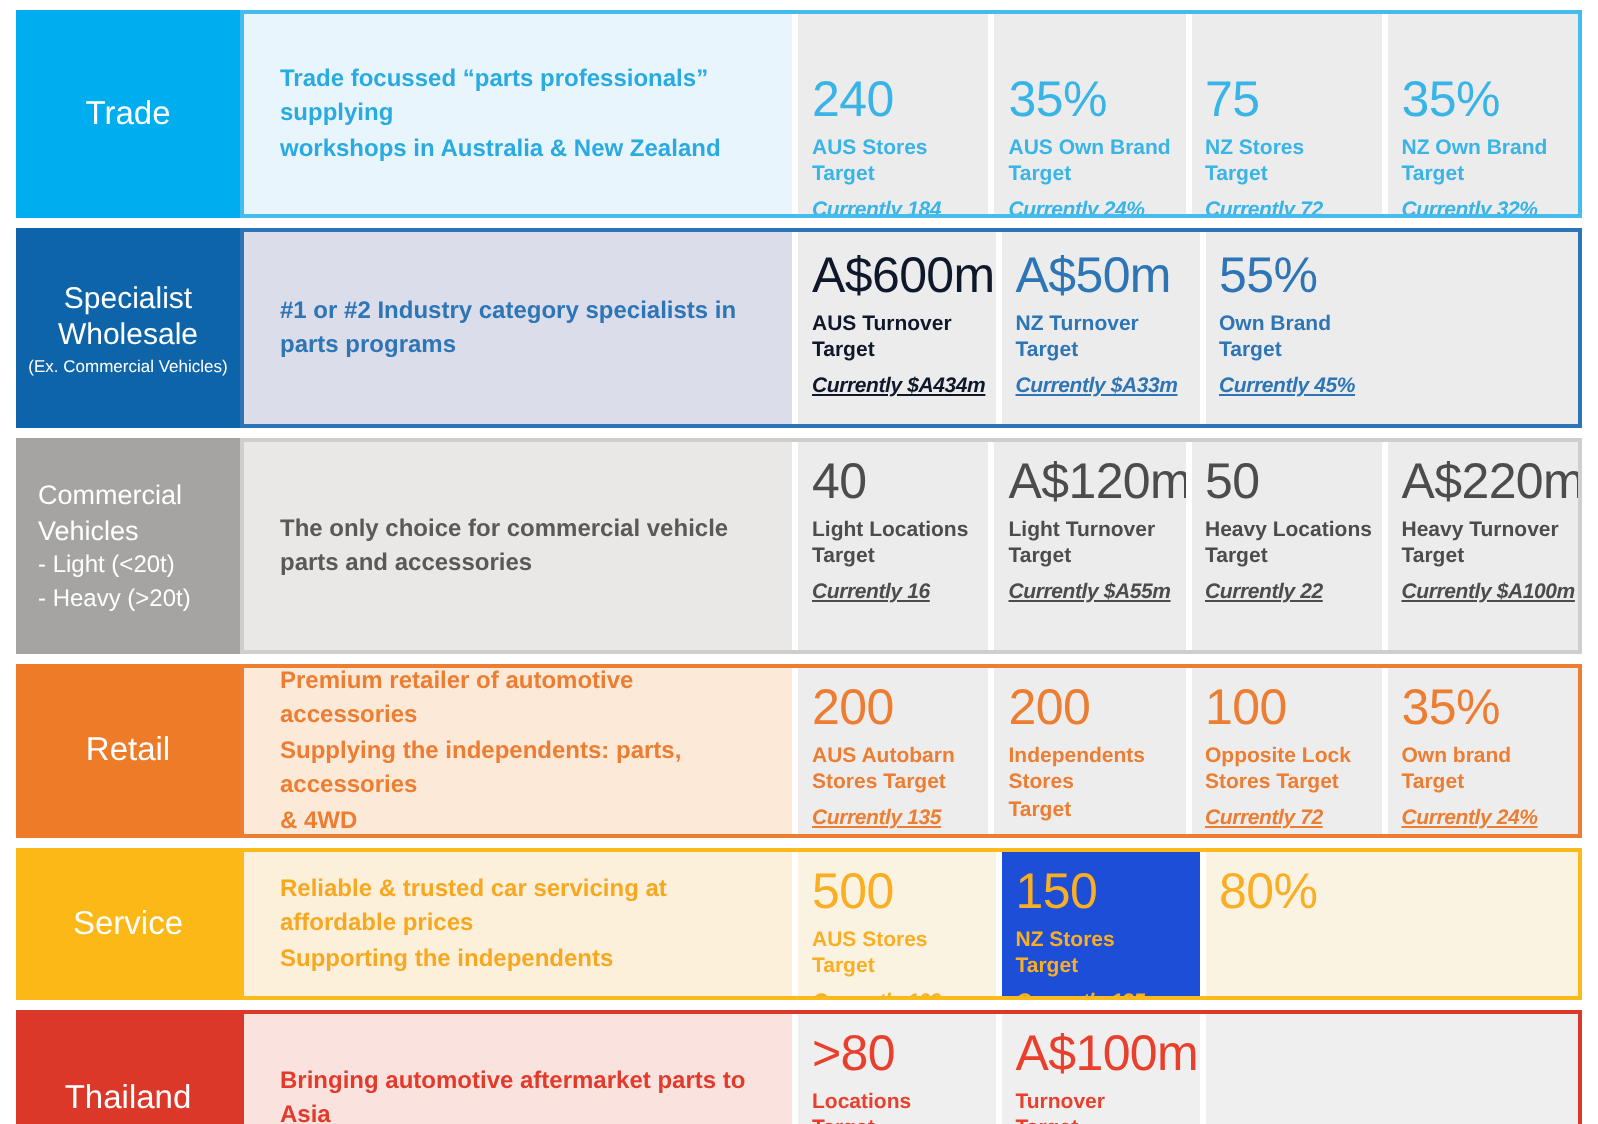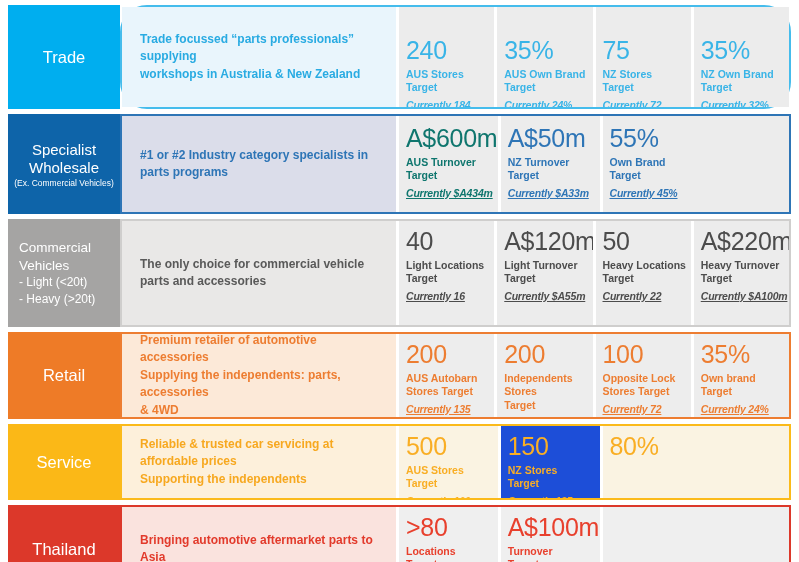--- a/index.html
+++ b/index.html
@@ -60,21 +60,21 @@
   .note { margin-top: 2px; }
 </style>
 </head>
 <body>
 
 <main>
     <div class="row row--trade">
       <div class="label-block" style="background: rgb(0, 174, 239);">
         <div class="label-main">Trade</div>
       </div>
-      <div class="row-box" style="border-color: rgb(69, 188, 236); border-radius: 27px;">
+      <div class="row-box" style="border-color: rgb(69, 188, 236);">
         <div class="desc-cell" style="background: rgb(233, 245, 252); color: rgb(41, 171, 226);">Trade focussed “parts professionals” supplying
 workshops in Australia &amp; New Zealand</div>
         <div class="cards">
           <div class="card" style="background: rgb(236, 236, 236); color: rgb(57, 180, 231);">
             <div class="value">240</div>
             <div class="clabel">AUS Stores
 Target</div>
             <div class="currently">Currently 184</div>
           </div>
           <div class="card" style="background: rgb(236, 236, 236); color: rgb(57, 180, 231);">
@@ -100,21 +100,21 @@
     </div>
     <div class="row row--specialist-wholesale">
       <div class="label-block" style="background: rgb(14, 100, 169);">
         <div class="label-main">Specialist Wholesale</div>
         <div class="label-sub">(Ex. Commercial Vehicles)</div>
       </div>
       <div class="row-box" style="border-color: rgb(46, 117, 182);">
         <div class="desc-cell" style="background: rgb(219, 221, 234); color: rgb(46, 117, 182);">#1 or #2 Industry category specialists in
 parts programs</div>
         <div class="cards">
-          <div class="card" style="background: rgb(236, 236, 236); color: #0f766e;">
+          <div class="card" style="background: rgb(236, 236, 236); color: #0f172a;">
             <div class="value">A$600m</div>
             <div class="clabel">AUS Turnover
 Target</div>
             <div class="currently">Currently $A434m</div>
           </div>
           <div class="card" style="background: rgb(236, 236, 236); color: rgb(46, 117, 182);">
             <div class="value">A$50m</div>
             <div class="clabel">NZ Turnover
 Target</div>
             <div class="currently">Currently $A33m</div>

